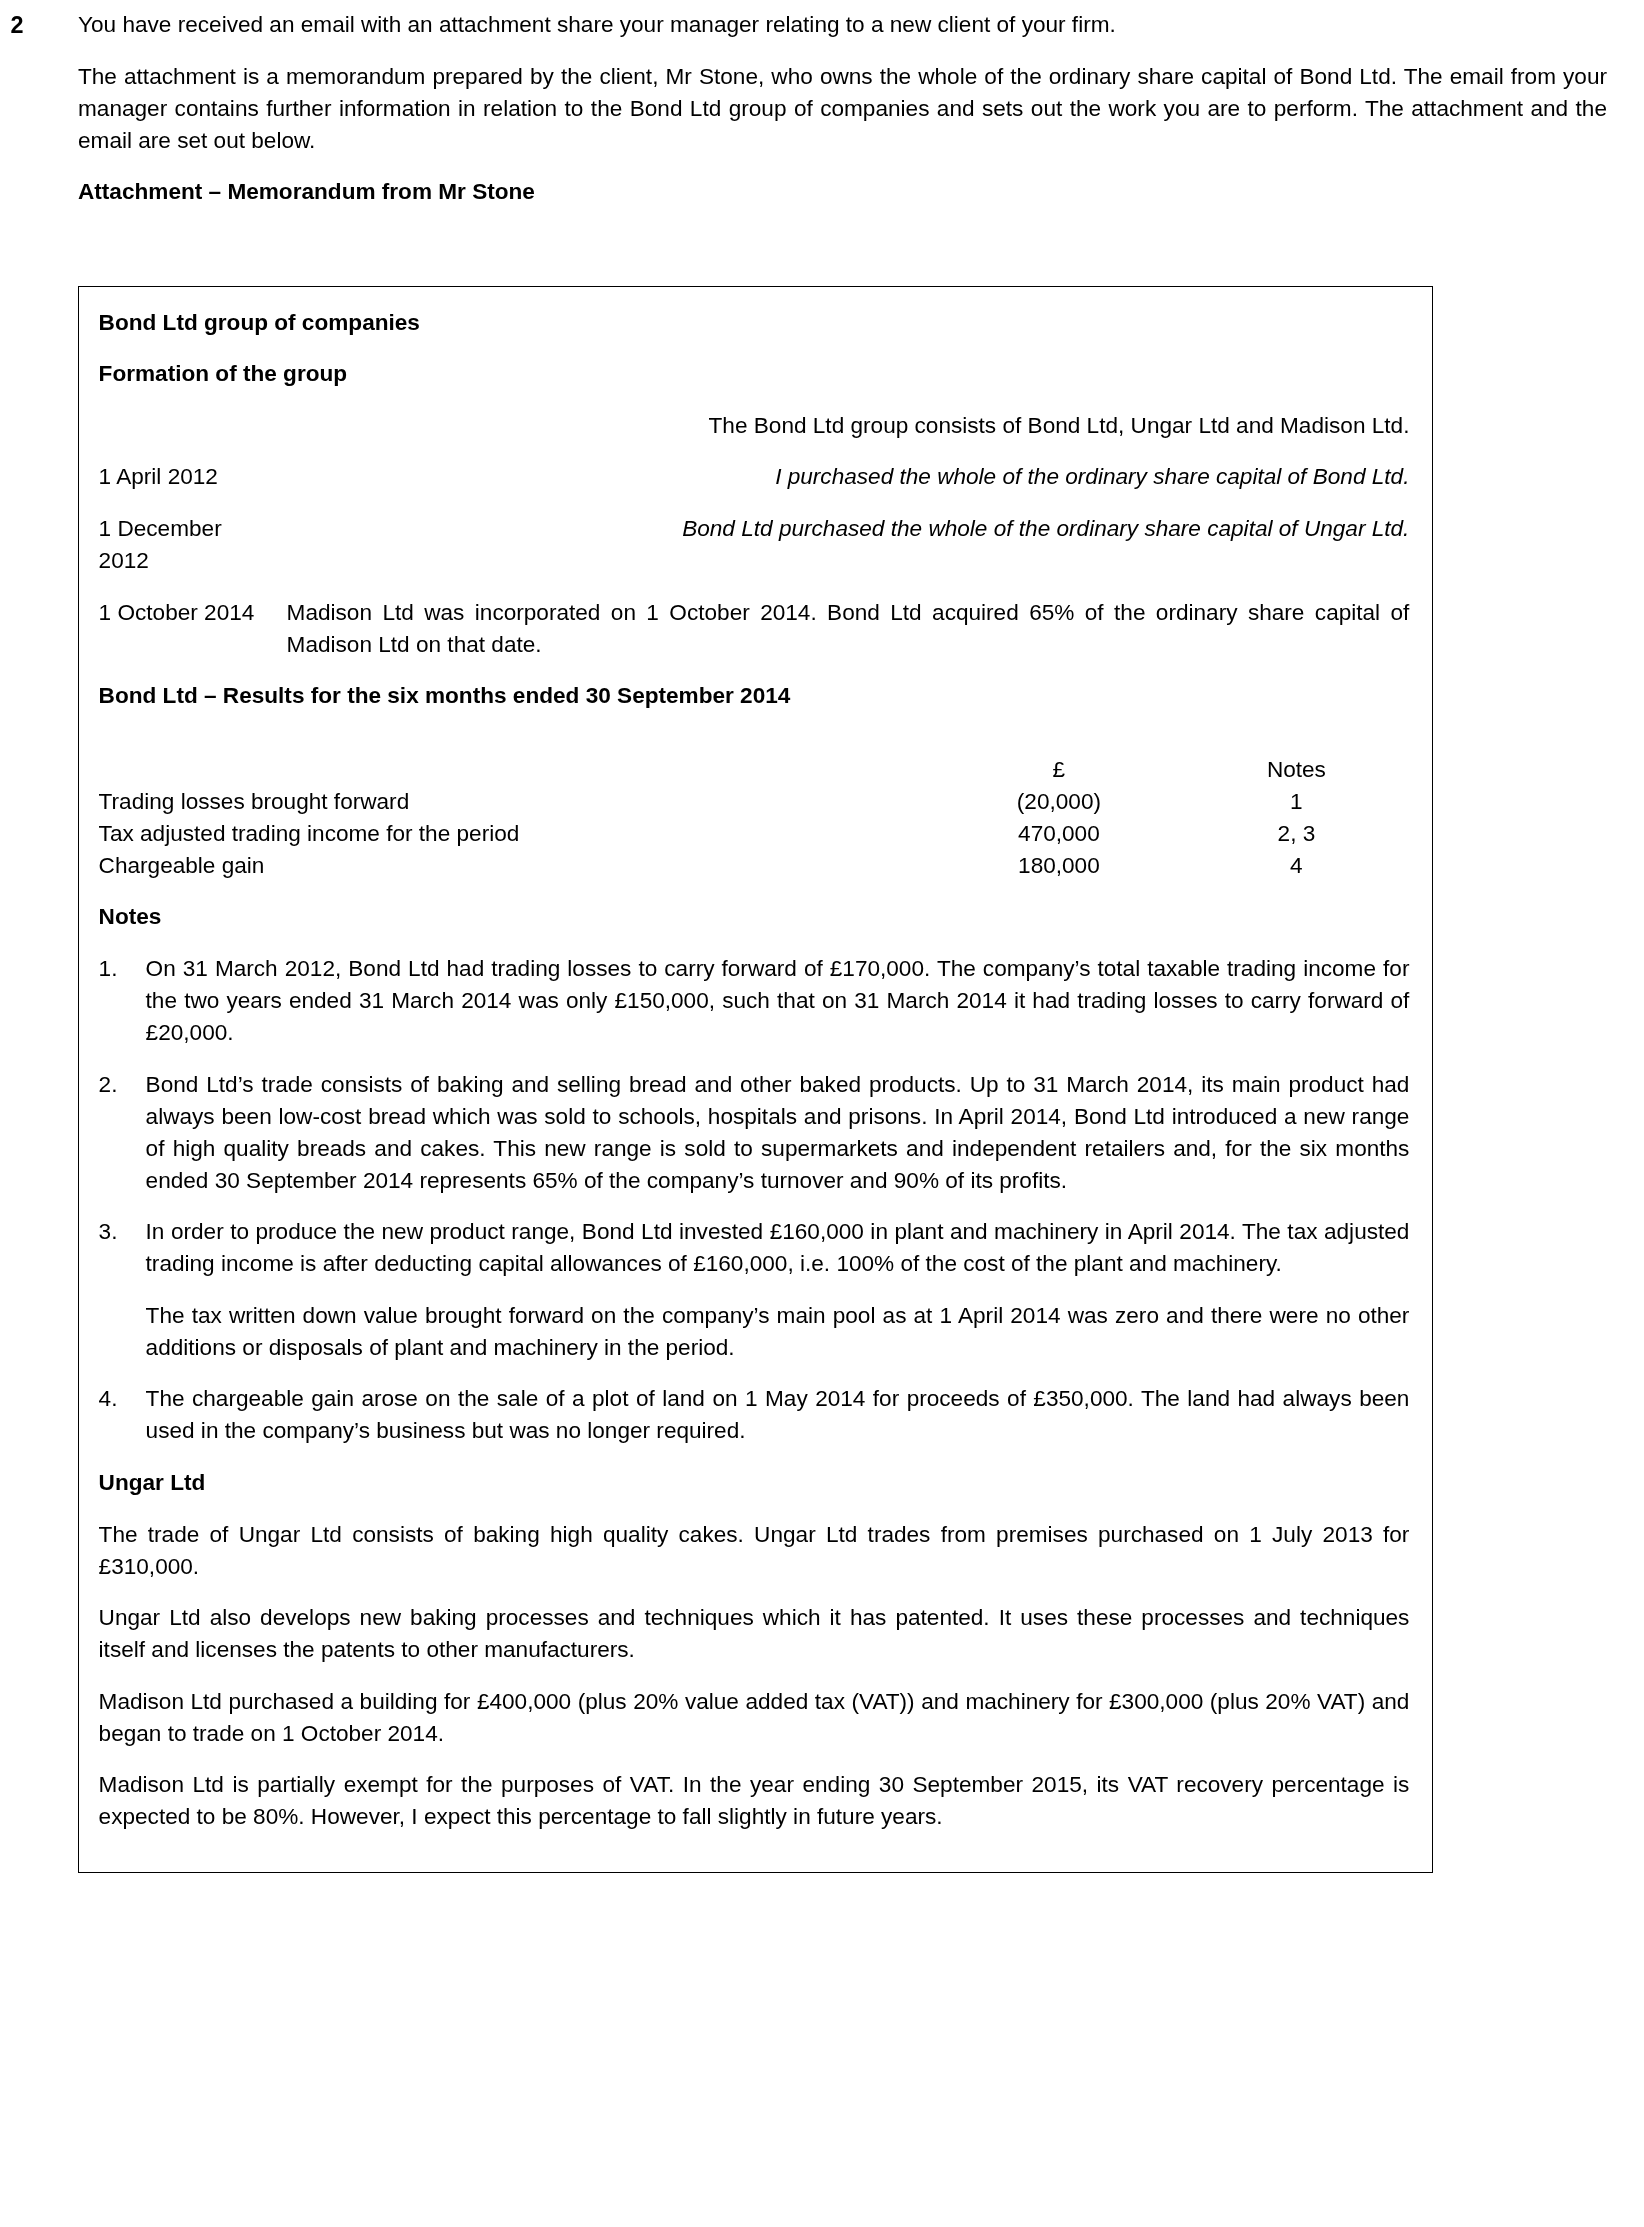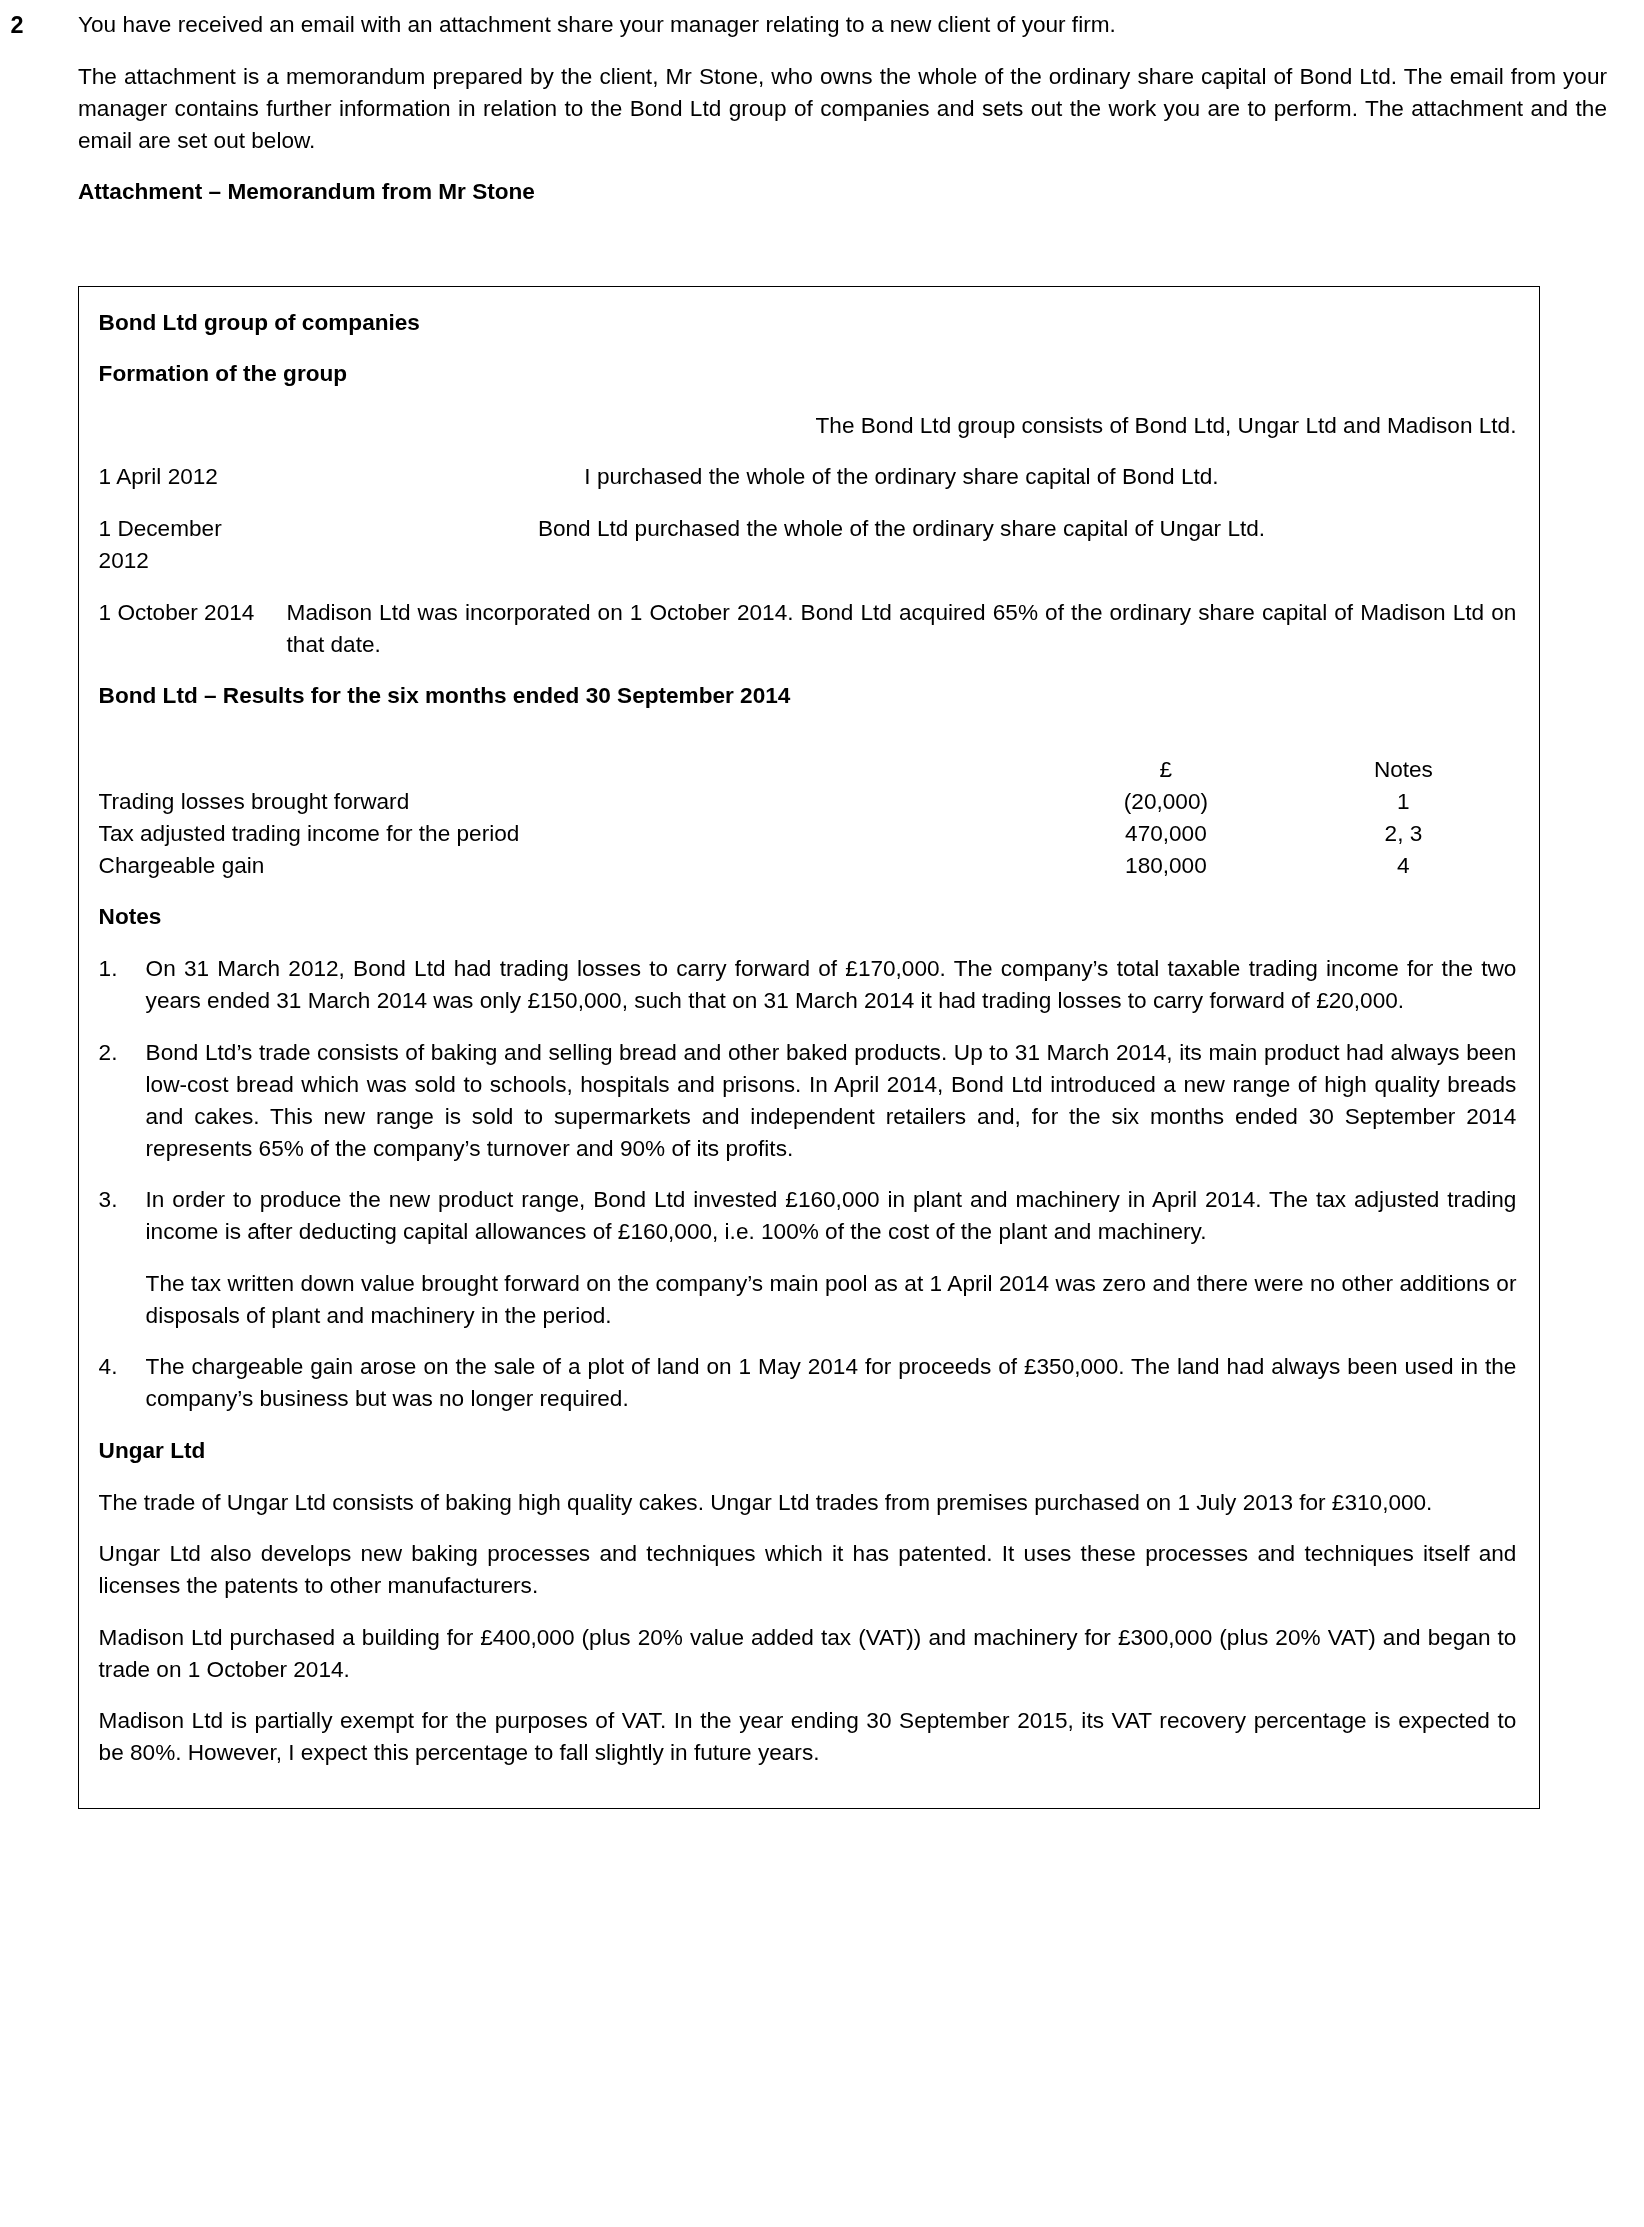--- a/index.html
+++ b/index.html
@@ -52,21 +52,21 @@
     font-size: 22.6px;
     line-height: 32px;
     font-weight: bold;
   }
 
   
   .memo {
     position: absolute;
     left: 78px;
     top: 286px;
-    width: 1462px;
+    width: 1355px;
     box-sizing: border-box;
     border: 1.5px solid #000000;
     padding: 19.6px 22.6px 22.6px 19.6px;
   }
   .memo h3 {
     margin: 0 0 19.6px 0;
     font-size: 22.6px;
     line-height: 32px;
     font-weight: bold;
   }
@@ -90,21 +90,21 @@
   .daterow .dt {
     flex: 0 0 188px;
     padding-right: 28px;
     box-sizing: border-box;
   }
   .daterow .ev {
     flex: 1 1 auto;
     text-align: justify;
     text-justify: inter-word;
   }
-  .daterow.single .ev { text-align: center; }
+  .daterow.single .ev { text-align: right; font-style: italic; }
 
   
   .results {
     border-collapse: collapse;
     width: 100%;
     font-size: 22.6px;
     line-height: 32px;
     margin: 0 0 19.6px 0;
   }
   .results col.c-label { width: auto; }

